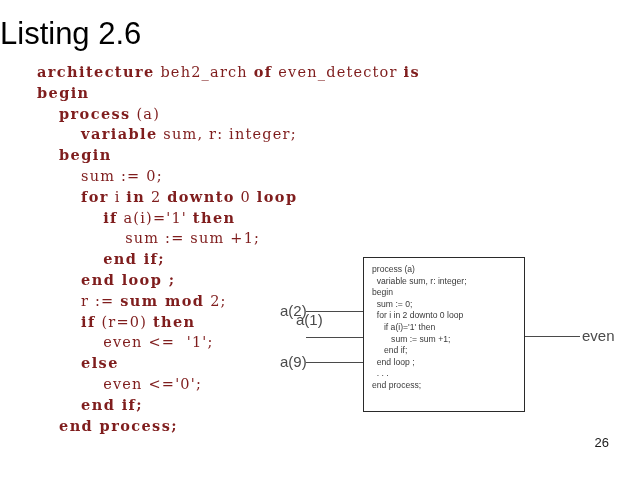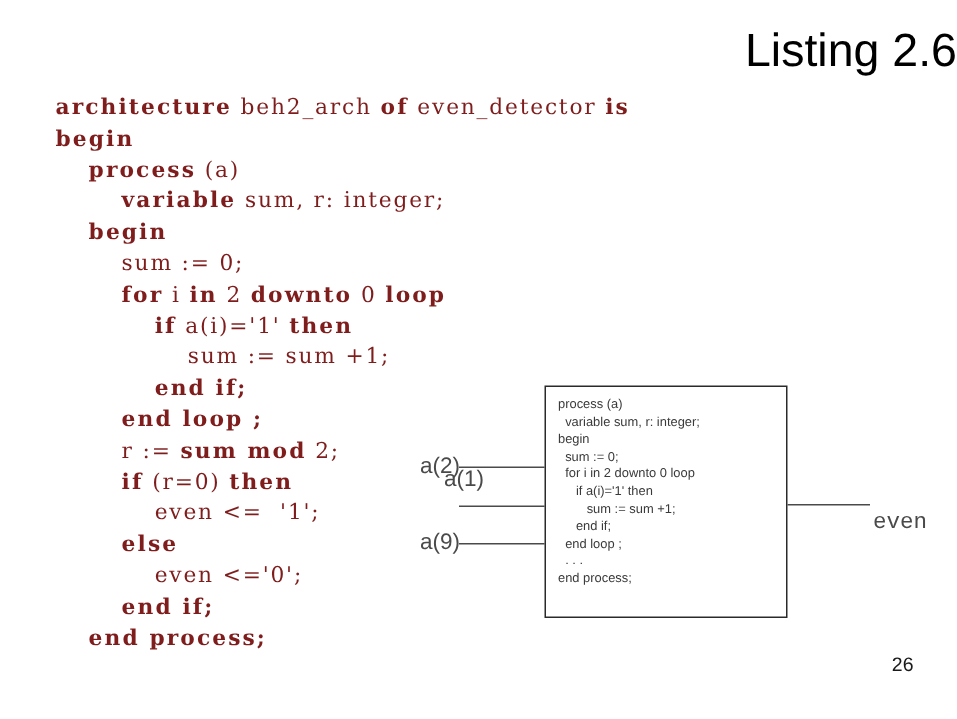--- a/index.html
+++ b/index.html
@@ -16,21 +16,21 @@
     font-family: "Liberation Sans", sans-serif;
     color: #000000;
   }
 
   
   #slide-title {
     position: absolute;
     top: 16px;
     left: 0;
     width: 638px;
-    text-align: right;
+    text-align: left;
     font-family: "Liberation Sans", sans-serif;
     font-size: 31px;
     font-weight: 400;
     letter-spacing: 0px;
     color: #000000;
     line-height: 36px;
   }
 
   
   #code-listing {
@@ -92,21 +92,21 @@
   .port-label {
     position: absolute;
     font-family: "Liberation Sans", sans-serif;
     font-size: 15px;
     color: #4a4a4a;
     line-height: 11px;
   }
   .port-label.in-a2 { left: 10px; top: 55px; }
   .port-label.in-a1 { left: 10px; top: 64px; margin-left: 16px; }
   .port-label.in-a0 { left: 10px; top: 106px; }
-  .port-label.out-even { left: 312px; top: 93px; font-family: Liberation Mono, monospace; }
+  .port-label.out-even { left: 312px; top: 80px; }
 
   
   .wire {
     position: absolute;
     height: 0;
     border-top: 1.6px solid #4a4a4a;
   }
   .wire.in-a2 { left: 36px; top: 61px; width: 58px; }
   .wire.in-a1 { left: 36px; top: 87px; width: 58px; }
   .wire.in-a0 { left: 36px; top: 112px; width: 58px; }

